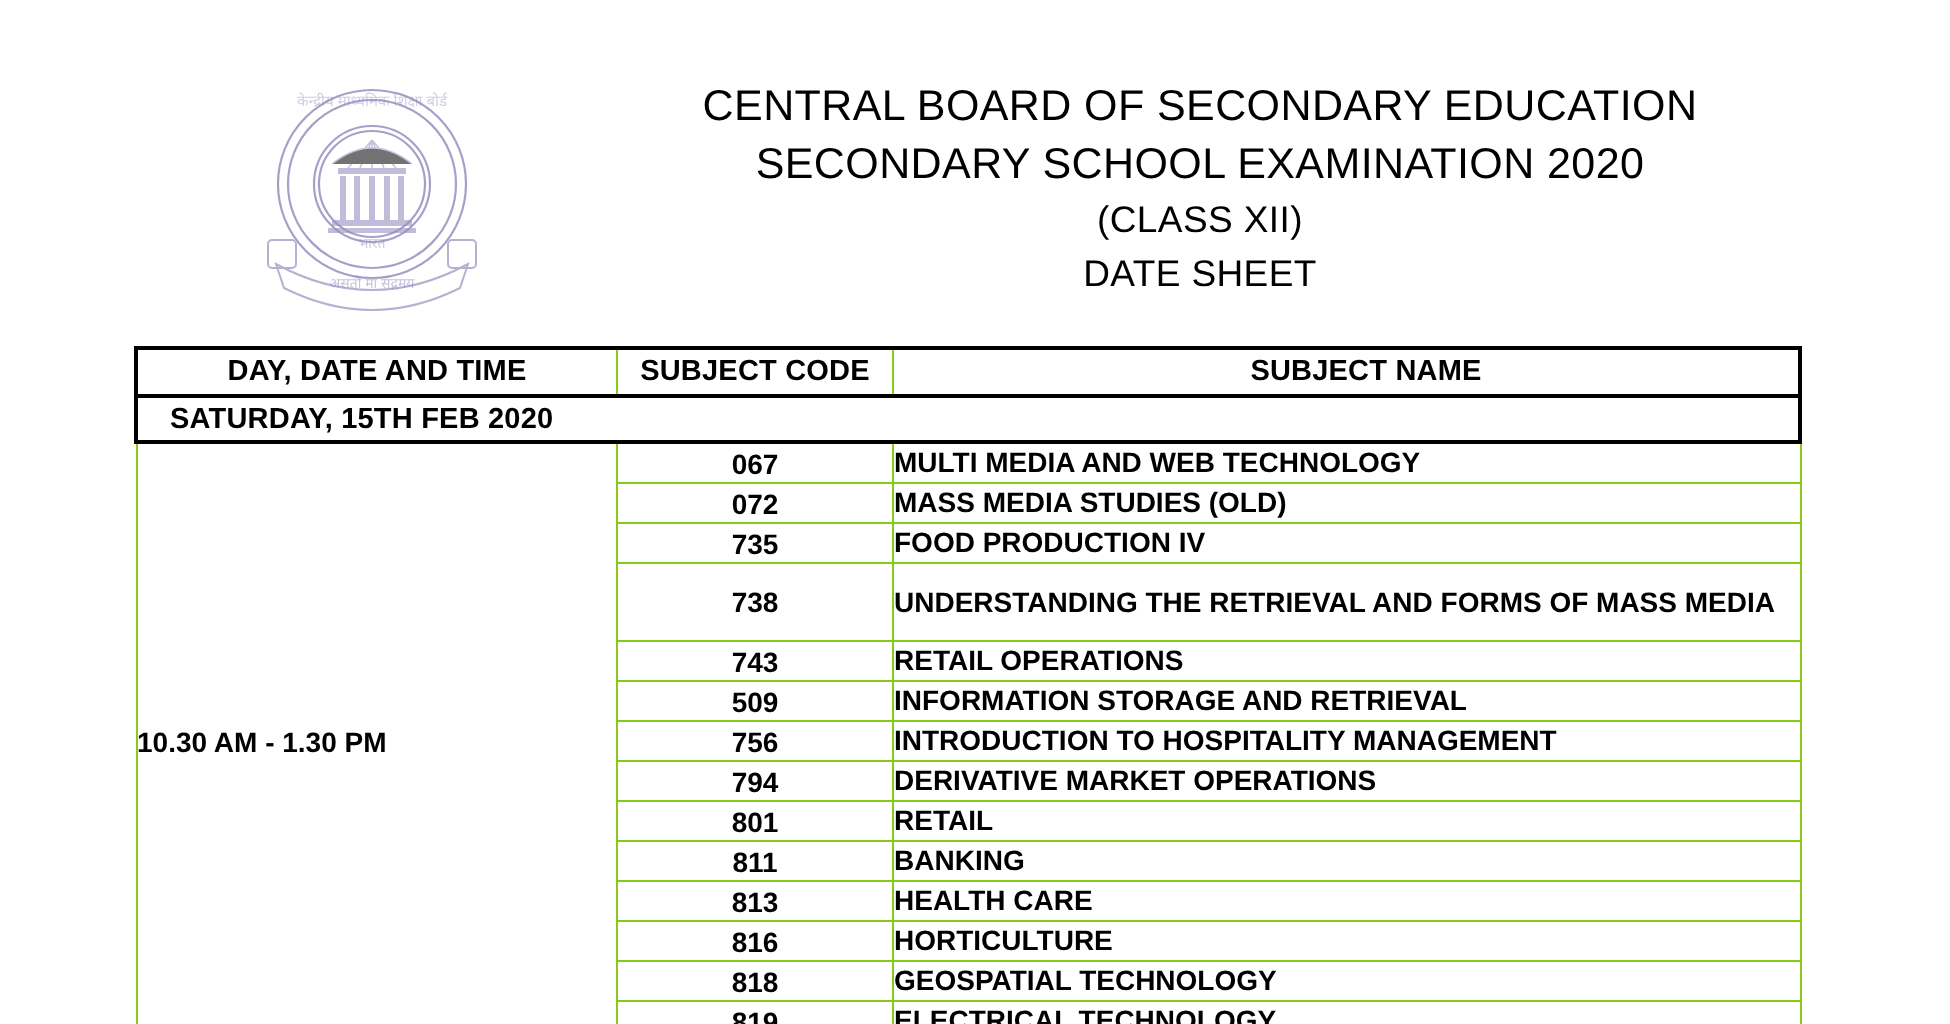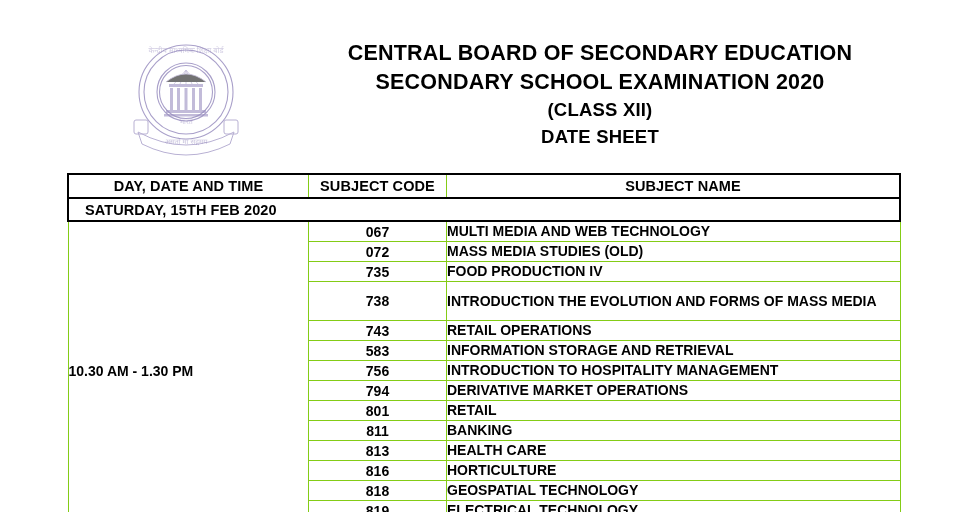--- a/index.html
+++ b/index.html
@@ -33,21 +33,21 @@
   .logo svg { display: block; width: 100%; height: 100%; }
 
   .title-block {
     position: absolute;
     left: 300px;
     top: 43px;
     width: 600px;
     text-align: center;
   }
   .title-line {
-    font-weight: bold;
+    font-weight: normal;
     letter-spacing: 0.2px;
     line-height: 1.0;
     white-space: nowrap;
   }
   .title-1 { font-size: 21.5px; margin-bottom: 7px; }
   .title-2 { font-size: 21.5px; margin-bottom: 8px; }
   .title-3 { font-size: 18.5px; margin-bottom: 8px; }
   .title-4 { font-size: 18.5px; }
 
   
@@ -198,28 +198,28 @@
       <tr>
         <td class="code-cell">072</td>
         <td class="name-cell">MASS MEDIA STUDIES (OLD)</td>
       </tr>
       <tr>
         <td class="code-cell">735</td>
         <td class="name-cell">FOOD PRODUCTION IV</td>
       </tr>
       <tr class="tall">
         <td class="code-cell">738</td>
-        <td class="name-cell two-line">INTRODUCTION THE EVOLUTION AND FORMS OF MASS MEDIA</td>
+        <td class="name-cell two-line">UNDERSTANDING THE RETRIEVAL AND FORMS OF MASS MEDIA</td>
       </tr>
       <tr>
         <td class="code-cell">743</td>
         <td class="name-cell">RETAIL OPERATIONS</td>
       </tr>
       <tr>
-        <td class="code-cell">583</td>
+        <td class="code-cell">509</td>
         <td class="name-cell">INFORMATION STORAGE AND RETRIEVAL</td>
       </tr>
       <tr>
         <td class="code-cell">756</td>
         <td class="name-cell">INTRODUCTION TO HOSPITALITY MANAGEMENT</td>
       </tr>
       <tr>
         <td class="code-cell">794</td>
         <td class="name-cell">DERIVATIVE MARKET OPERATIONS</td>
       </tr>

